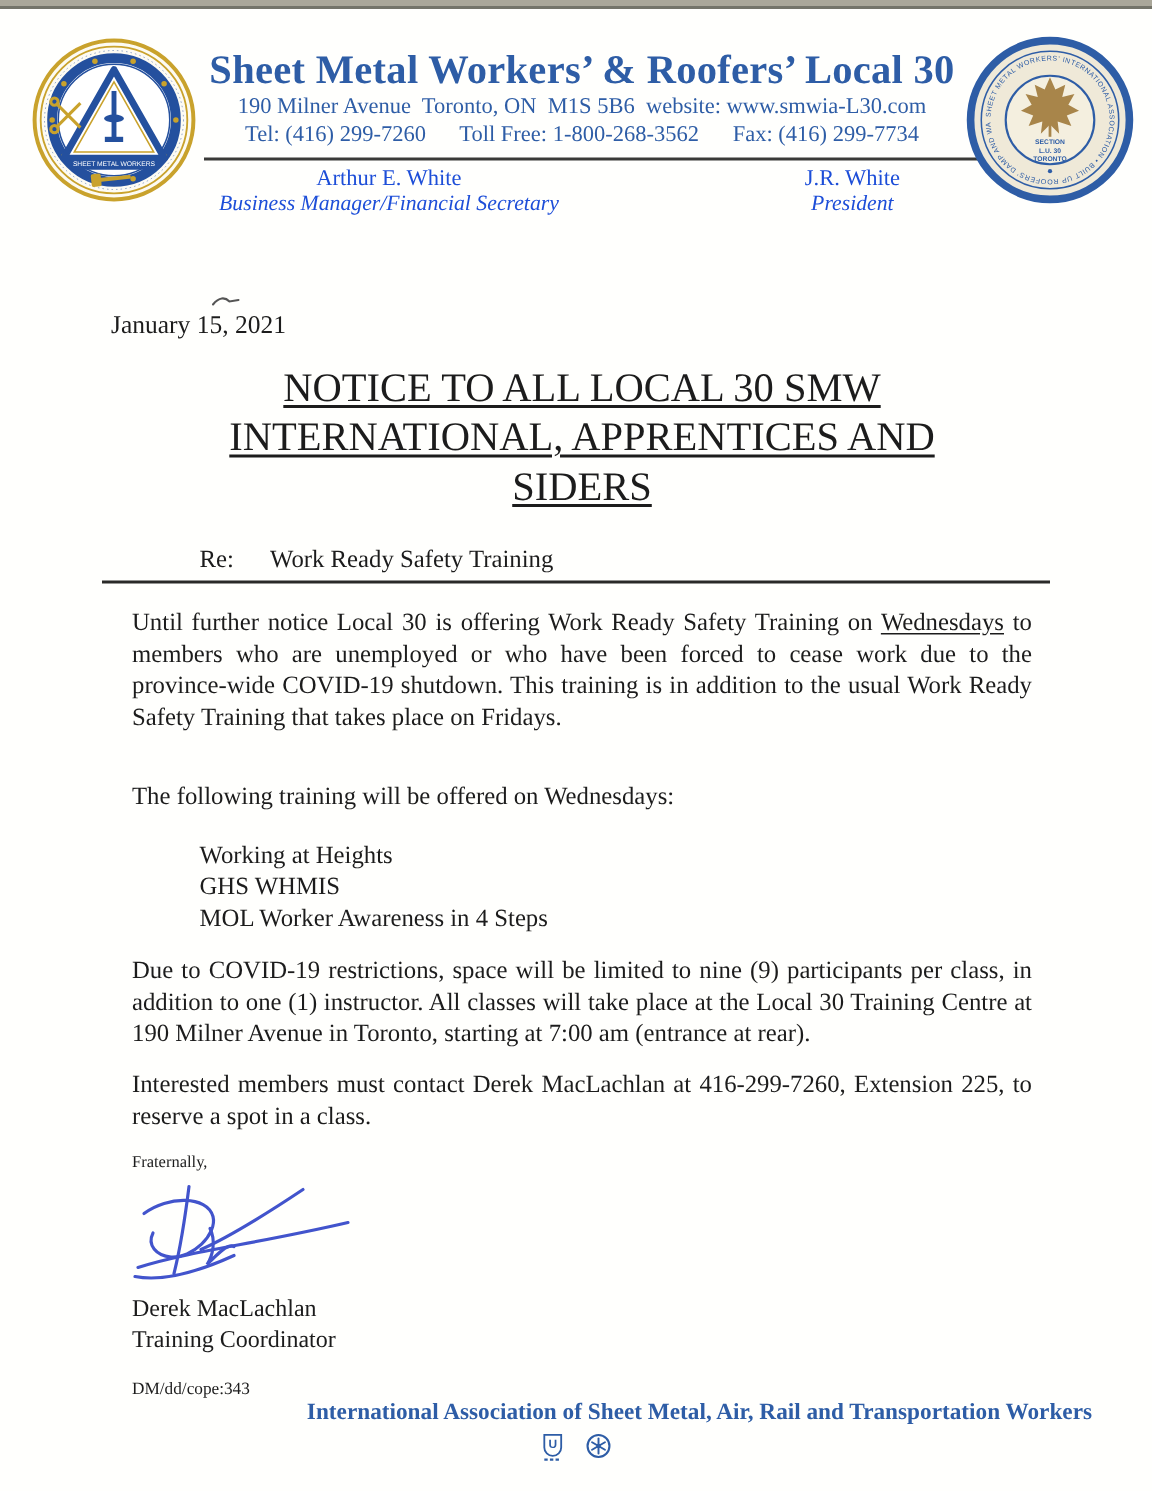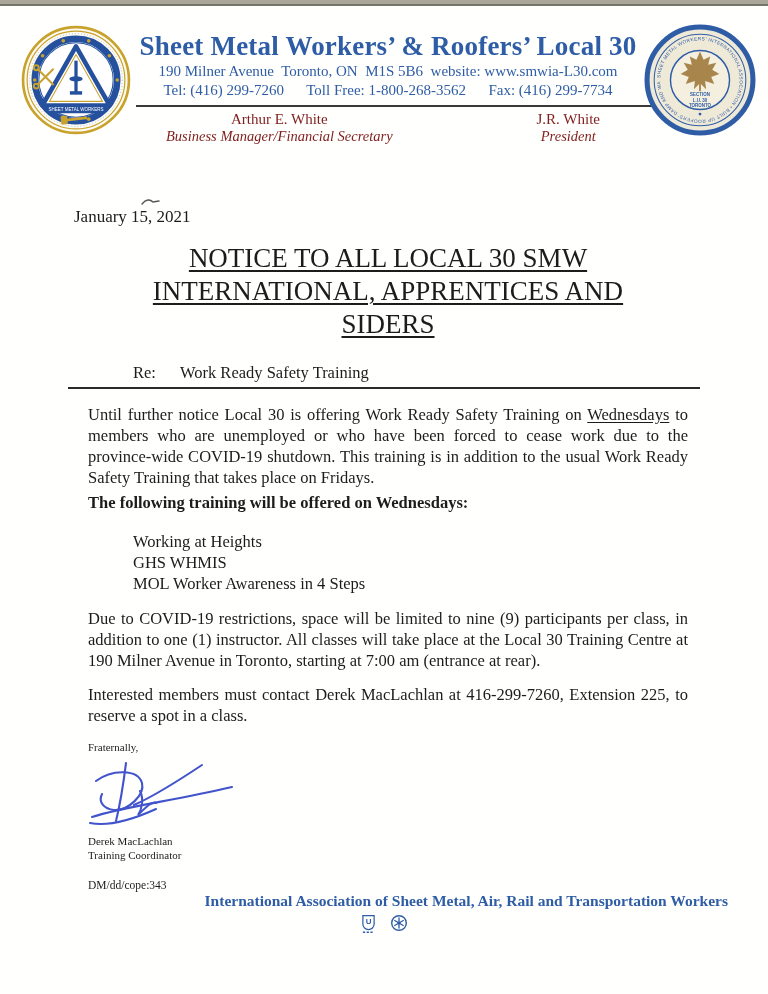--- a/index.html
+++ b/index.html
@@ -18,46 +18,46 @@
   .lh-center { flex:1 1 auto; text-align:center; padding:0 4px; min-width:0; }
   .org-name {
     font-size:27px; font-weight:700; color:#2e5da6; letter-spacing:.2px;
     line-height:1.2; margin-top:6px;
   }
   .addr-line, .contact-line {
     font-size:15px; color:#2e5da6; line-height:1.26; white-space:pre-wrap;
   }
   .lh-rule { height:2px; background:#3a3a38; margin:5px -14px 3px 0; }
   .officials { display:flex; justify-content:space-between; padding:1px 40px 6px 10px; }
-  .official { text-align:center; color:#7f1d1d;margin-left:20px; }
+  .official { text-align:center; color:#1d4ed8; }
   .official .oname { font-size:15px; }
   .official .otitle { font-size:14.5px; font-style:italic; }
 
   
   .letter { padding:0 80px 0 88px; }
   .pen-mark { margin:42px 0 0 52px; height:10px; }
   .date-line { font-size:17px; margin:4px 0 0 -14px; }
   .notice-heading {
     margin-top:15px; text-align:center;
     font-size:27px; font-weight:400; line-height:1.22;
     text-decoration:underline; text-decoration-thickness:1.5px; text-underline-offset:3px;
   }
   .re-line { margin:22px 0 0 45px; font-size:16.5px; }
   .re-label { display:inline-block; width:47px; }
   .hr-full { height:2px; background:#2a2a28; margin:4px -12px 0 -20px; }
   p.body-p { font-size:16.5px; line-height:1.27; text-align:justify; }
   .p1 { margin-top:16px; }
-  .p2 { margin-top:4px; text-align:left;font-weight:bold; }
+  .p2 { margin-top:32px; text-align:left; }
   .training-list { margin:18px 0 0 45px; font-size:16.5px; line-height:1.27; list-style:none; }
   .p3 { margin-top:14px; }
   .p4 { margin-top:14px; }
   .closing { margin-top:14px; font-size:11px; }
   .u { text-decoration:underline; text-underline-offset:2px; }
   .signature { margin:4px 0 0 -6px; height:78px; }
-  .signer-name, .signer-title { font-size:11px; line-height:1.27; }
+  .signer-name, .signer-title { font-size:16px; line-height:1.27; }
   .signer-name { margin-top:0; }
 
   
   .foot { padding:0 40px; }
   .ref-line { margin:16px 0 0 48px; font-size:11.5px; }
   .affiliation { text-align:right; font-size:15.5px; font-weight:700; color:#2e5da6; margin-top:1px; }
   .bugs { display:flex; justify-content:center; gap:14px; align-items:flex-start; margin-top:4px; }
 </style>
 </head>
 <body>

